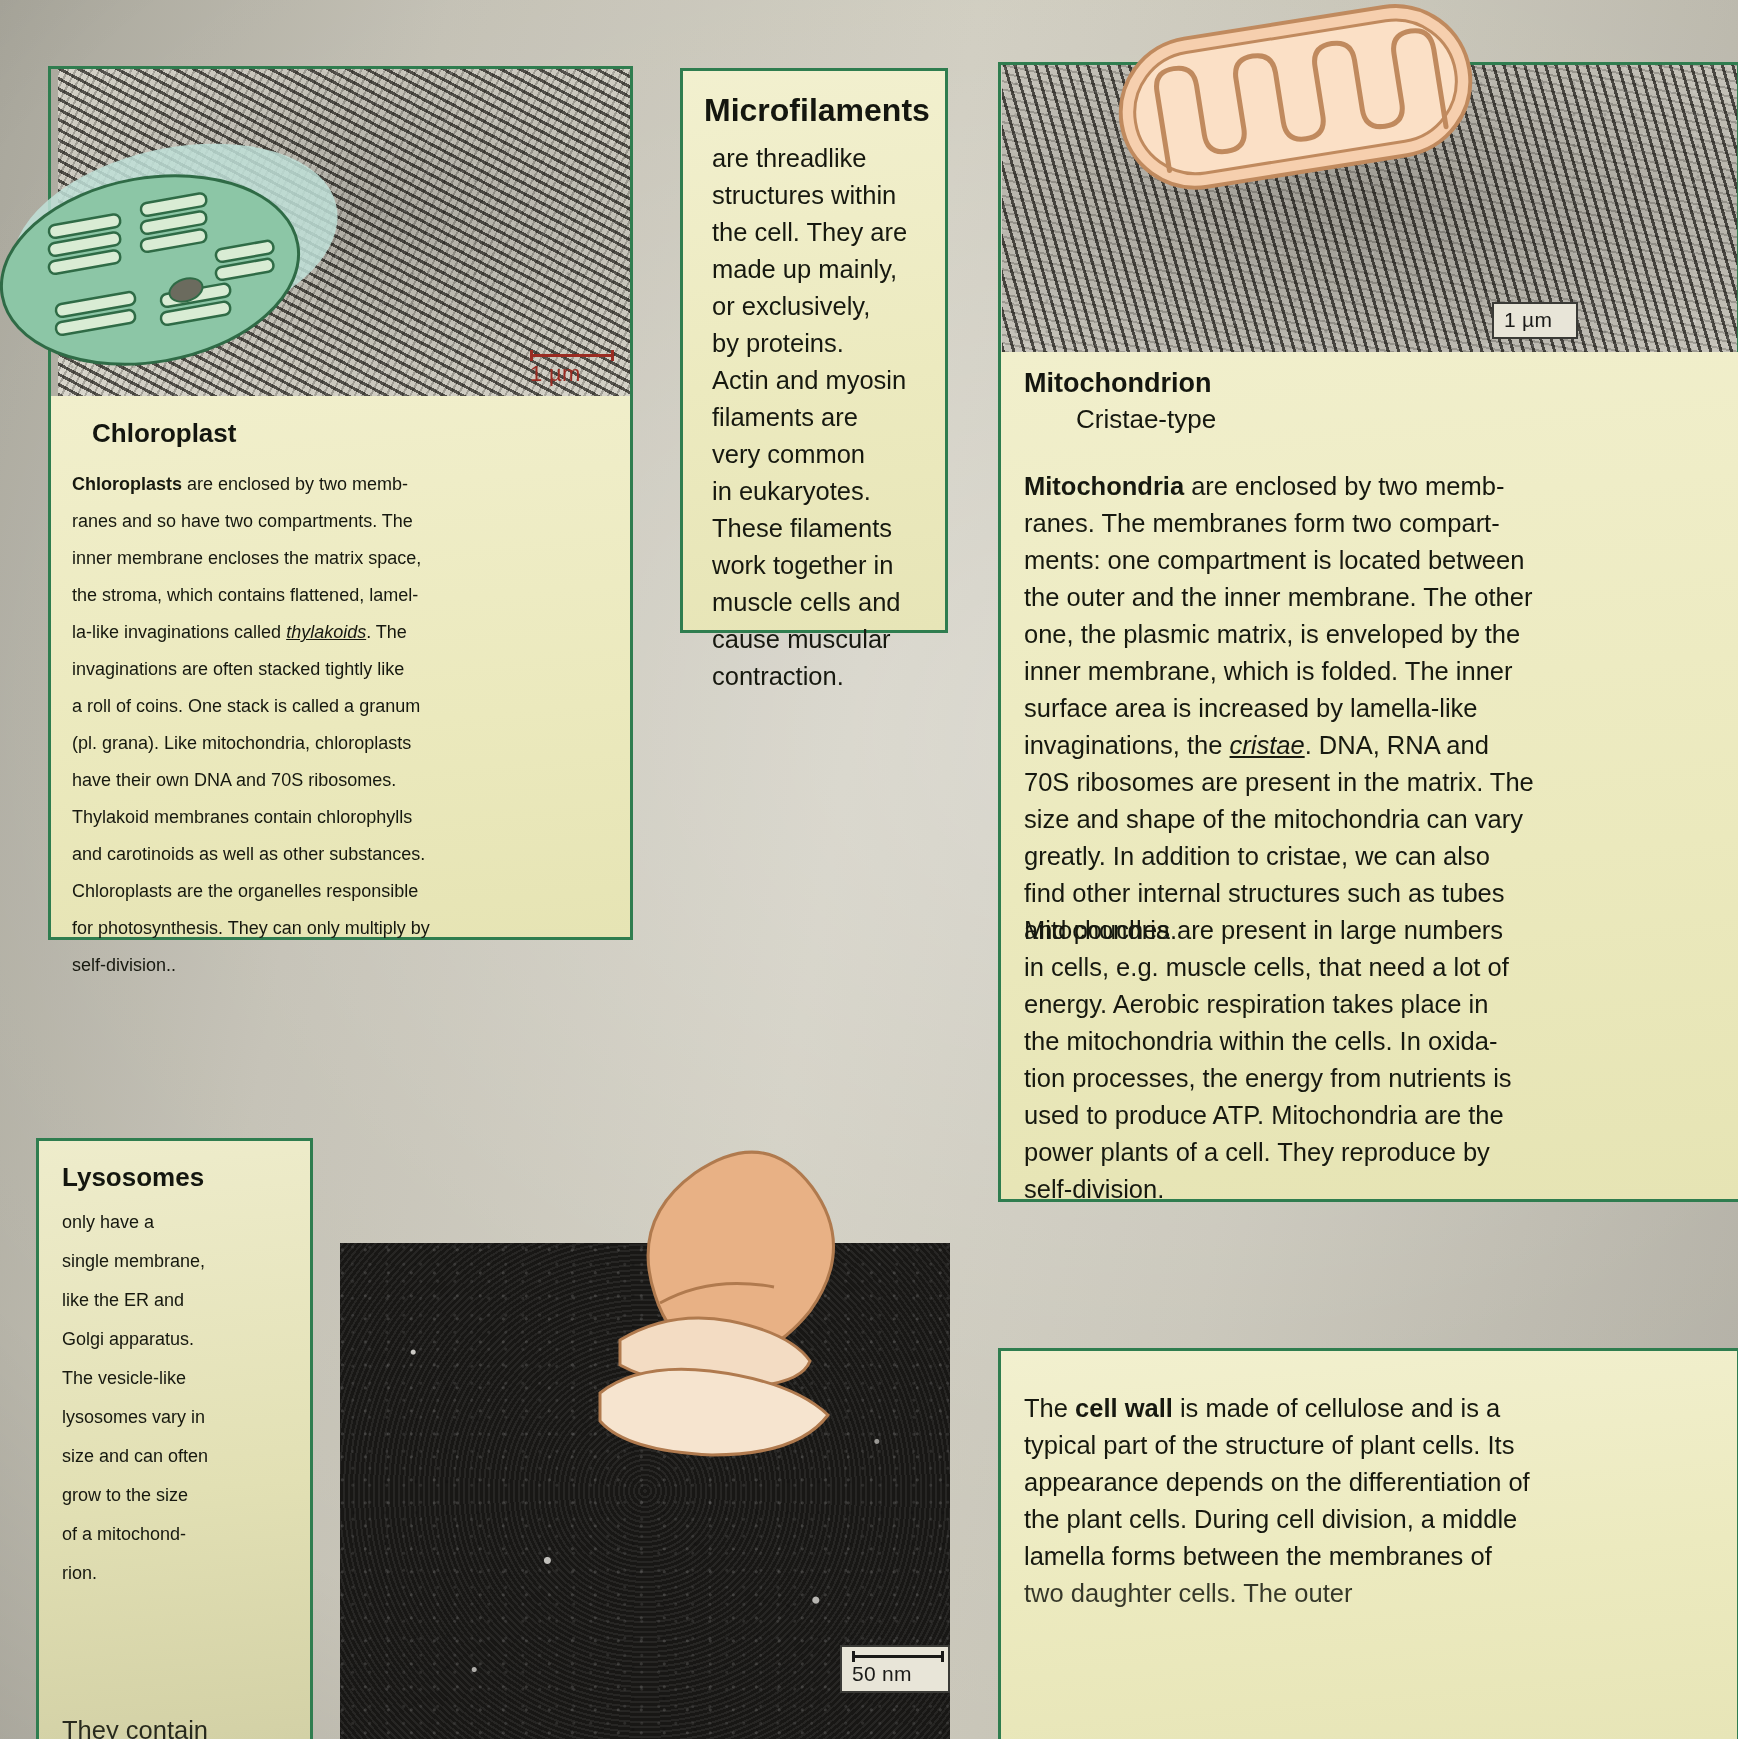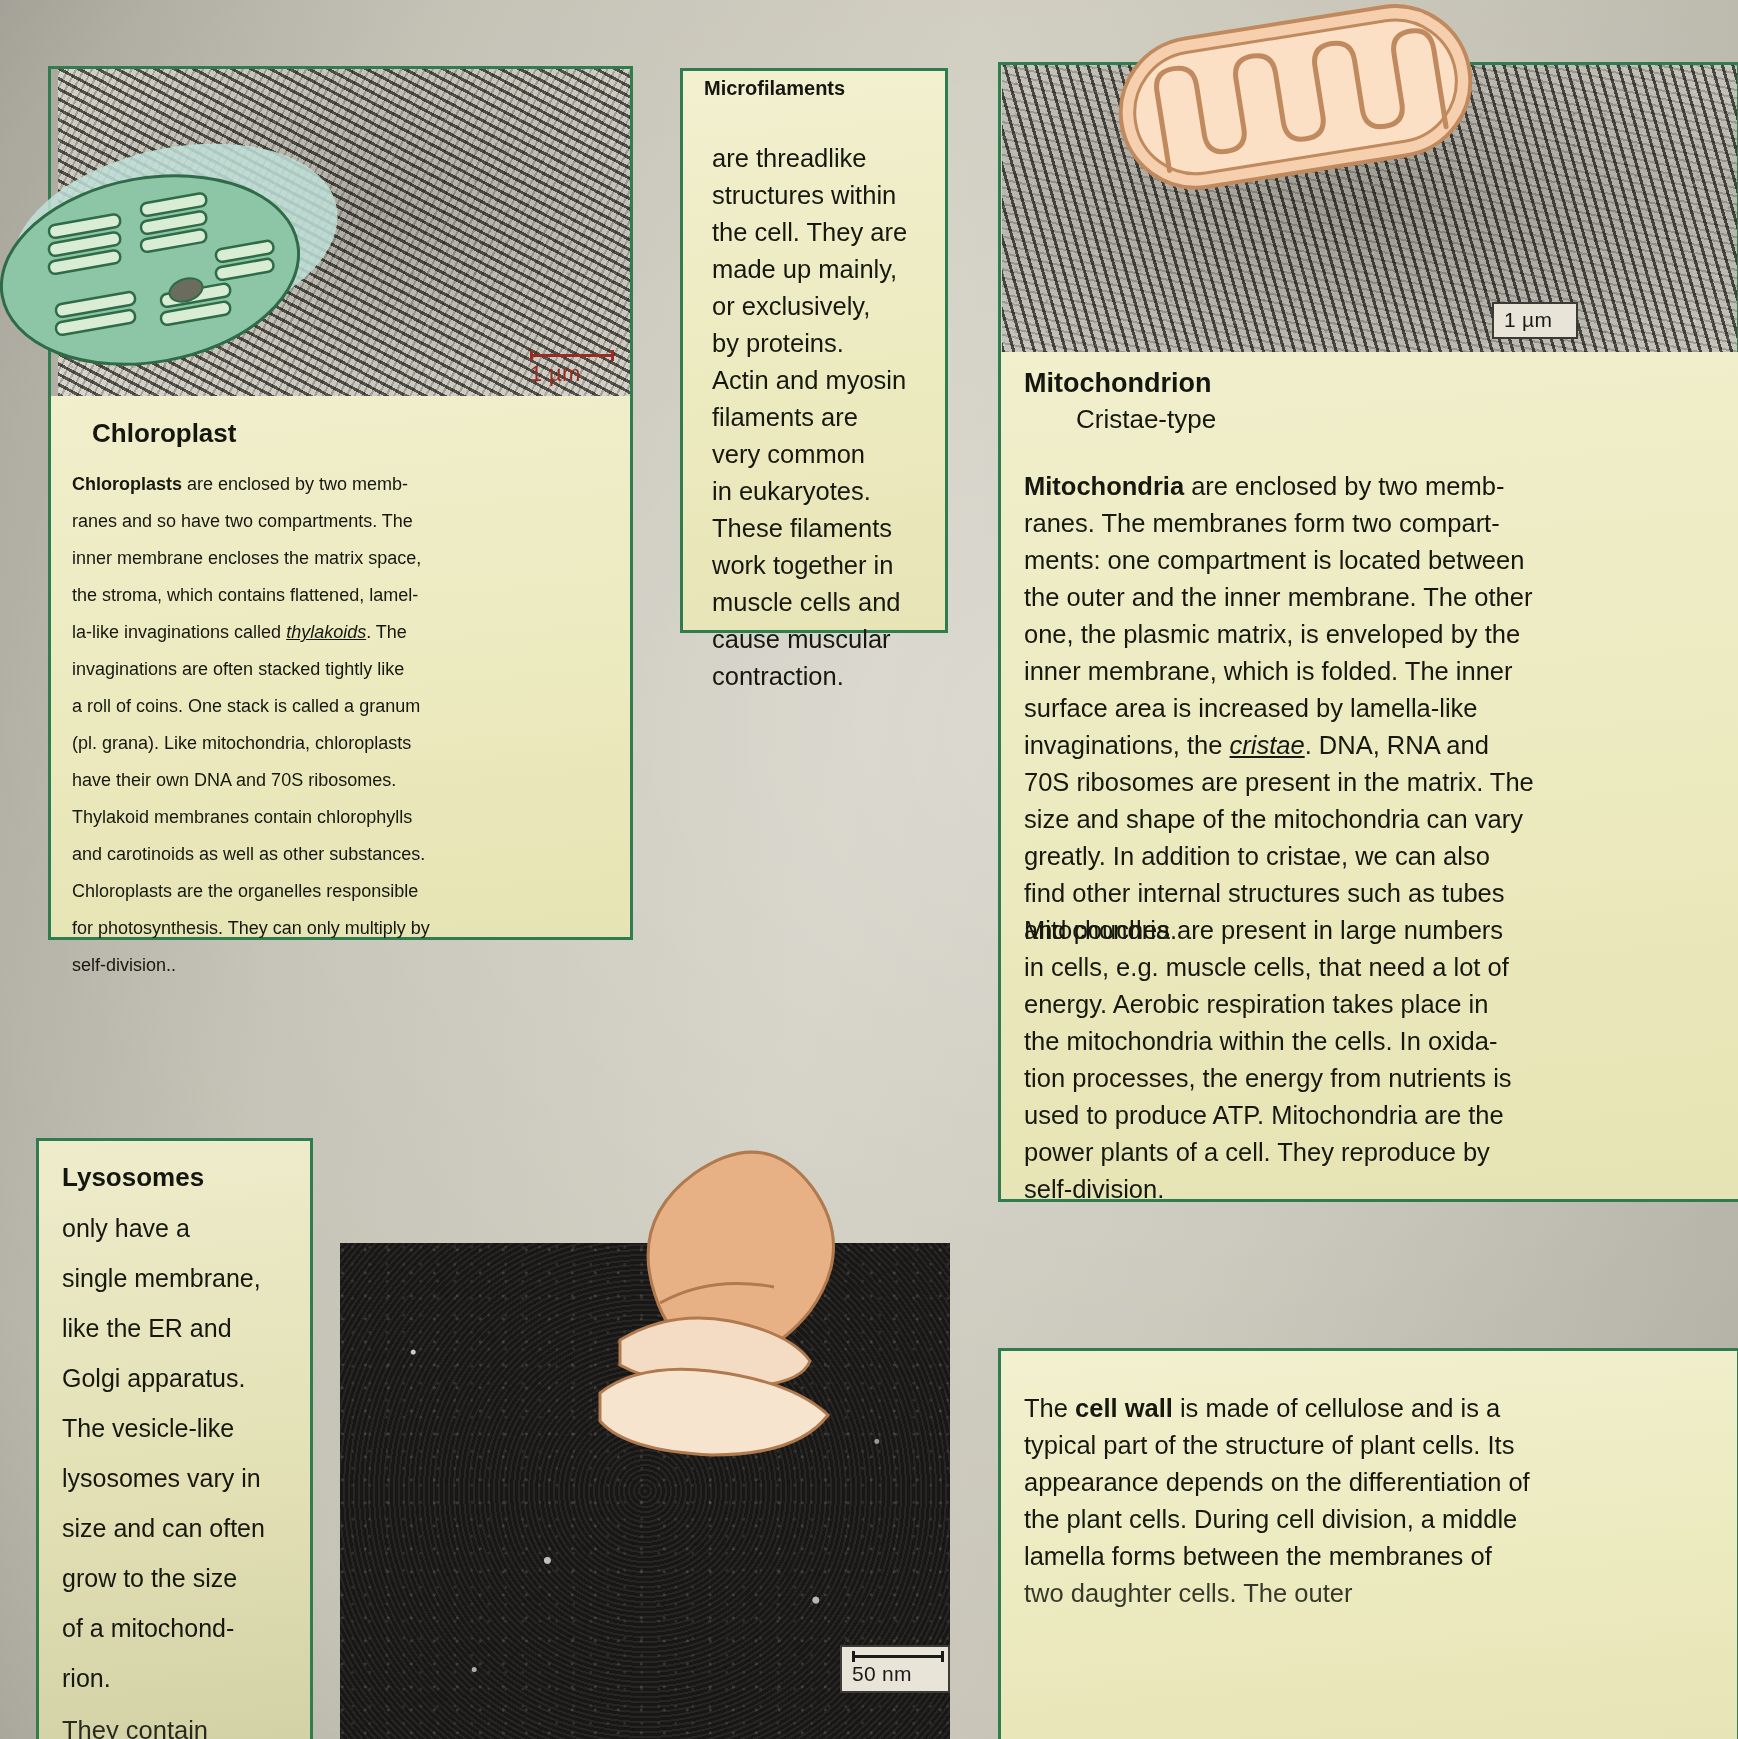--- a/index.html
+++ b/index.html
@@ -160,21 +160,21 @@
     (pl. grana). Like mitochondria, chloroplasts<br>
     have their own DNA and 70S ribosomes.<br>
     Thylakoid membranes contain chlorophylls<br>
     and carotinoids as well as other substances.<br>
     Chloroplasts are the organelles responsible<br>
     for photosynthesis. They can only multiply by<br>
     self-division..
   </div>
 
   <div class="panel" style="left:680px;top:68px;width:268px;height:565px;"></div>
-  <div class="ptitle" style="position:absolute;left:704px;top:77px;font-size:20px;">Microfilaments</div>
+  <div class="ptitle" style="position:absolute;left:704px;top:92px;font-size:32px;">Microfilaments</div>
   <div class="ptext" style="position:absolute;left:704px;top:140px;width:232px;font-size:25.5px;line-height:37px;margin-left:8px;">
     are threadlike<br>structures within<br>the cell. They are<br>made up mainly,<br>or exclusively,<br>by proteins.<br>Actin and myosin<br>filaments are<br>very common<br>in eukaryotes.<br>These filaments<br>work together in<br>muscle cells and<br>cause muscular<br>contraction.
   </div>
 
   <div class="em em-mito" style="left:1002px;top:62px;width:736px;height:290px;">
     <div class="grain"></div>
   </div>
 
   <div class="scalebar boxed" style="left:1492px;top:302px;width:62px;font-size:21px;">
 
@@ -219,21 +219,21 @@
     the mitochondria within the cells. In oxida-<br>
     tion processes, the energy from nutrients is<br>
     used to produce ATP. Mitochondria are the<br>
     power plants of a cell. They reproduce by<br>
     self-division.
   </div>
 
   <div class="panel" style="left:36px;top:1138px;width:277px;height:601px;border-bottom:none;
               background:linear-gradient(175deg,#eeeccb 0%, #e2e0b4 58%, #d3d1a6 100%);"></div>
   <div class="ptitle" style="position:absolute;left:62px;top:1162px;font-size:26px;">Lysosomes</div>
-  <div class="ptext" style="position:absolute;left:62px;top:1203px;width:240px;font-size:25px;line-height:50px;">
+  <div class="ptext" style="position:absolute;left:62px;top:1203px;width:240px;font-size:18px;line-height:39px;">
     only have a<br>single membrane,<br>like the ER and<br>Golgi apparatus.<br>The vesicle-like<br>lysosomes vary in<br>size and can often<br>grow to the size<br>of a mitochond-<br>rion.
   </div>
   <div class="ptext" style="position:absolute;left:62px;top:1716px;width:240px;font-size:25.5px;opacity:.9;">They contain</div>
 
   <div class="em em-lyso" style="left:340px;top:1243px;width:610px;height:496px;">
     <div class="grain"></div>
   </div>
 
   <svg class="illus" style="left:560px;top:1125px;width:320px;height:350px;" viewBox="0 0 320 350">
     <g>

